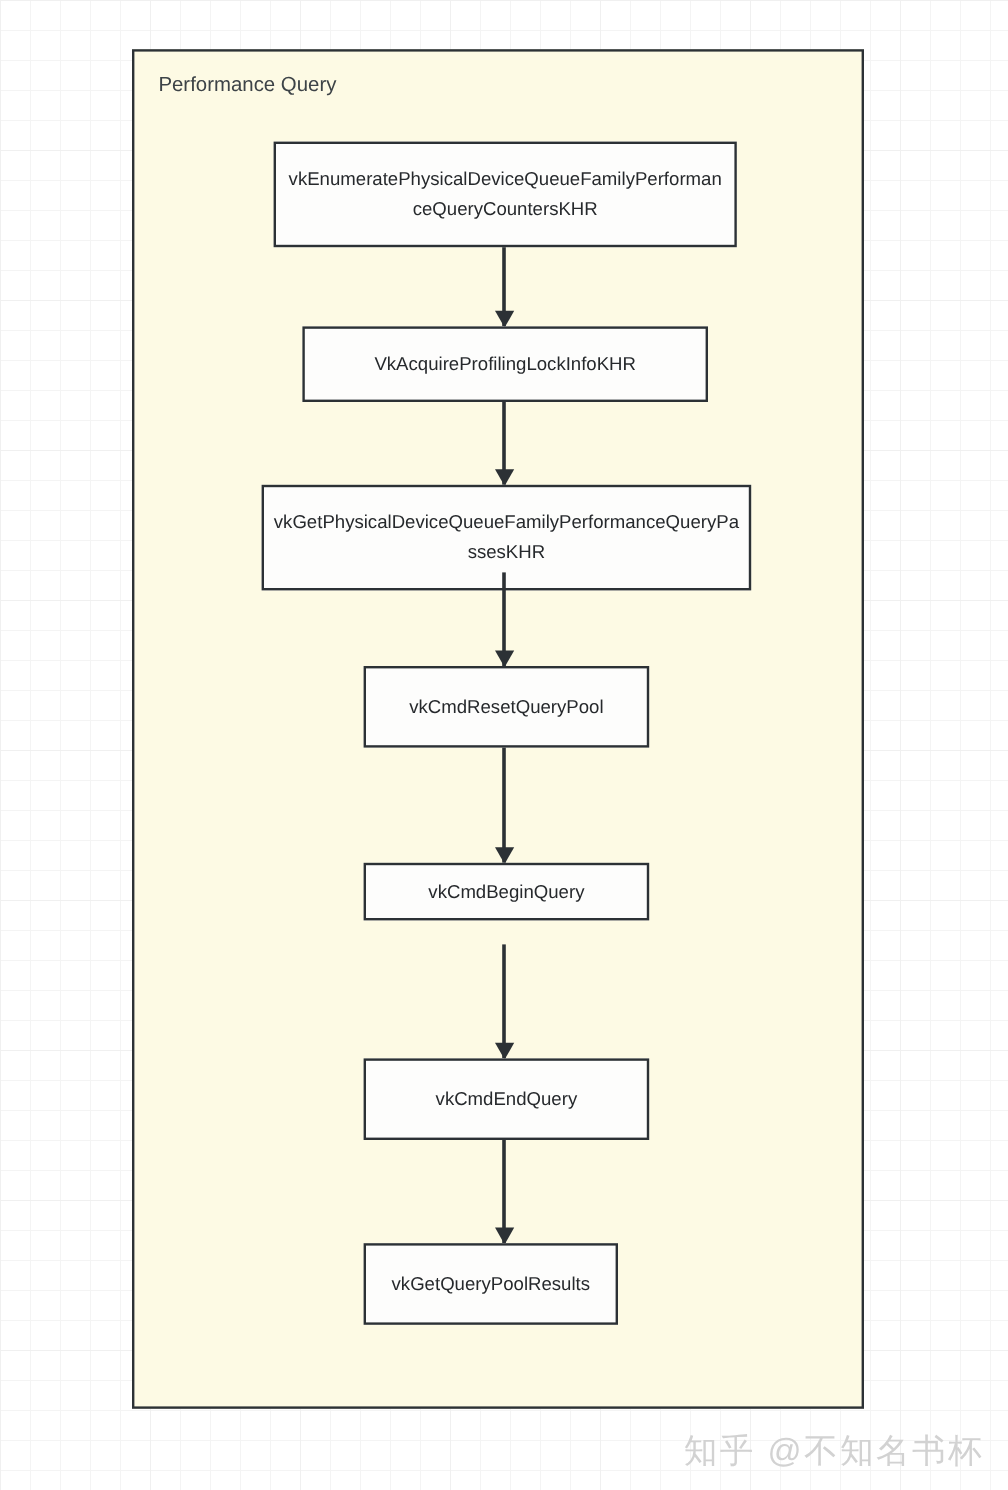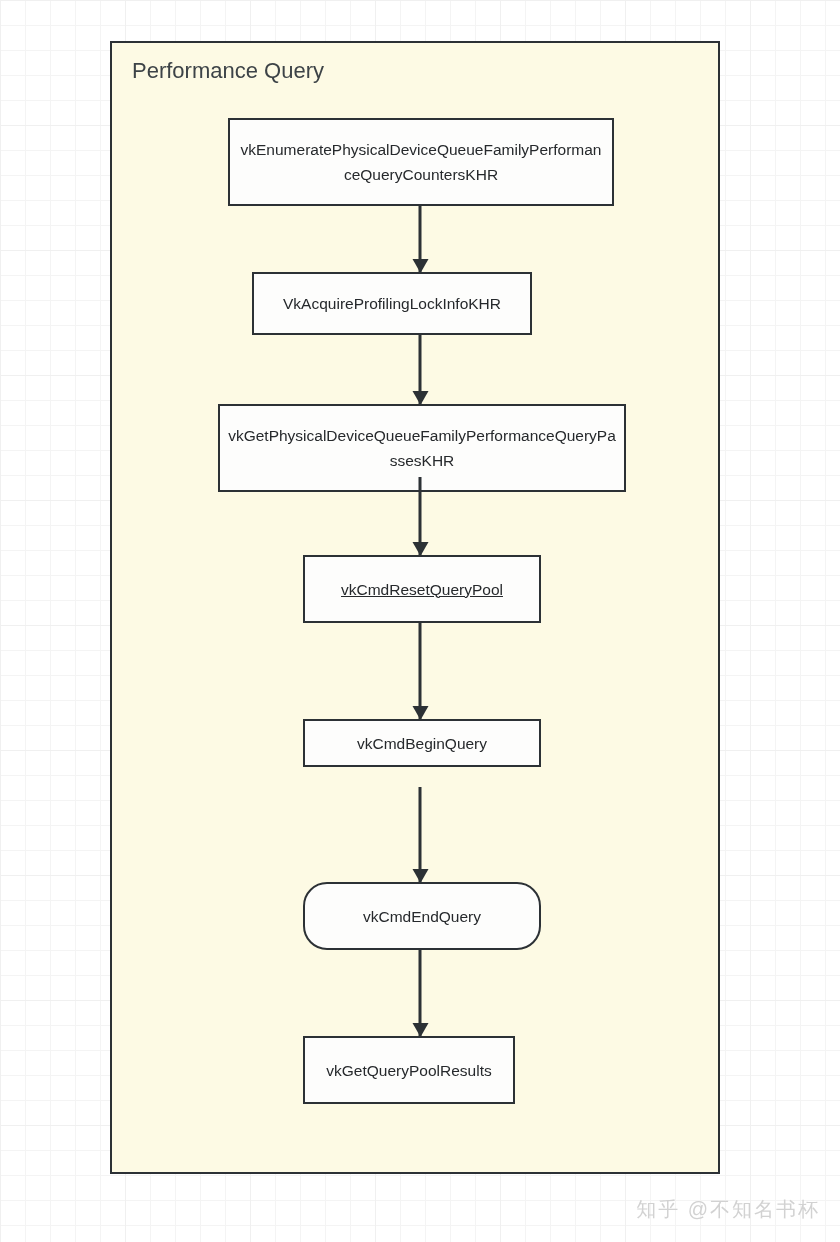--- a/index.html
+++ b/index.html
@@ -41,21 +41,21 @@
     width: 610px;
     height: 1133px;
     box-sizing: border-box;
     background: #fdfae4;
     border: 2px solid #2c3135;
   }
   #cluster-title {
     position: absolute;
     left: 20px;
     top: 18px;
-    font-size: 22px;
+    font-size: 17px;
     line-height: 20px;
     color: #3d4347;
     white-space: nowrap;
   }
 
   
   .node {
     position: absolute;
     box-sizing: border-box;
     background: #fdfdfc;
@@ -69,25 +69,25 @@
     line-height: 25px;
     padding: 16px 8px;
   }
   .node-label {
     display: block;
     width: 100%;
     word-break: break-all;
   }
 
   #node-0 { left: 228px; top: 118px; width: 386px; height: 88px; }
-  #node-1 { left: 252px; top: 272px; width: 280px; height: 63px; }
+  #node-1 { left: 252px; top: 272px; width: 338px; height: 63px; }
   #node-2 { left: 218px; top: 404px; width: 408px; height: 88px; }
-  #node-3 { left: 303px; top: 555px; width: 238px; height: 68px; text-decoration: underline; }
+  #node-3 { left: 303px; top: 555px; width: 238px; height: 68px; }
   #node-4 { left: 303px; top: 719px; width: 238px; height: 48px; }
-  #node-5 { left: 303px; top: 882px; width: 238px; height: 68px; border-radius: 24px; }
+  #node-5 { left: 303px; top: 882px; width: 238px; height: 68px; }
   #node-6 { left: 303px; top: 1036px; width: 212px; height: 68px; }
 
   
   .edge {
     position: absolute;
     left: 420px;
     width: 3px;
     background: #2c3135;
     transform: translateX(-50%);
   }
@@ -108,21 +108,21 @@
   #edge-2 { top: 477px; height: 78px; }
   #edge-3 { top: 623px; height: 96px; }
   #edge-4 { top: 787px; height: 95px; }
   #edge-5 { top: 950px; height: 86px; }
 
   
   #watermark {
     position: absolute;
     right: 20px;
     bottom: 20px;
-    font-size: 20px;
+    font-size: 28px;
     line-height: 26px;
     color: #d2d2d2;
     letter-spacing: 2px;
     white-space: nowrap;
     user-select: none;
   }
 </style>
 </head>
 <body>
 

